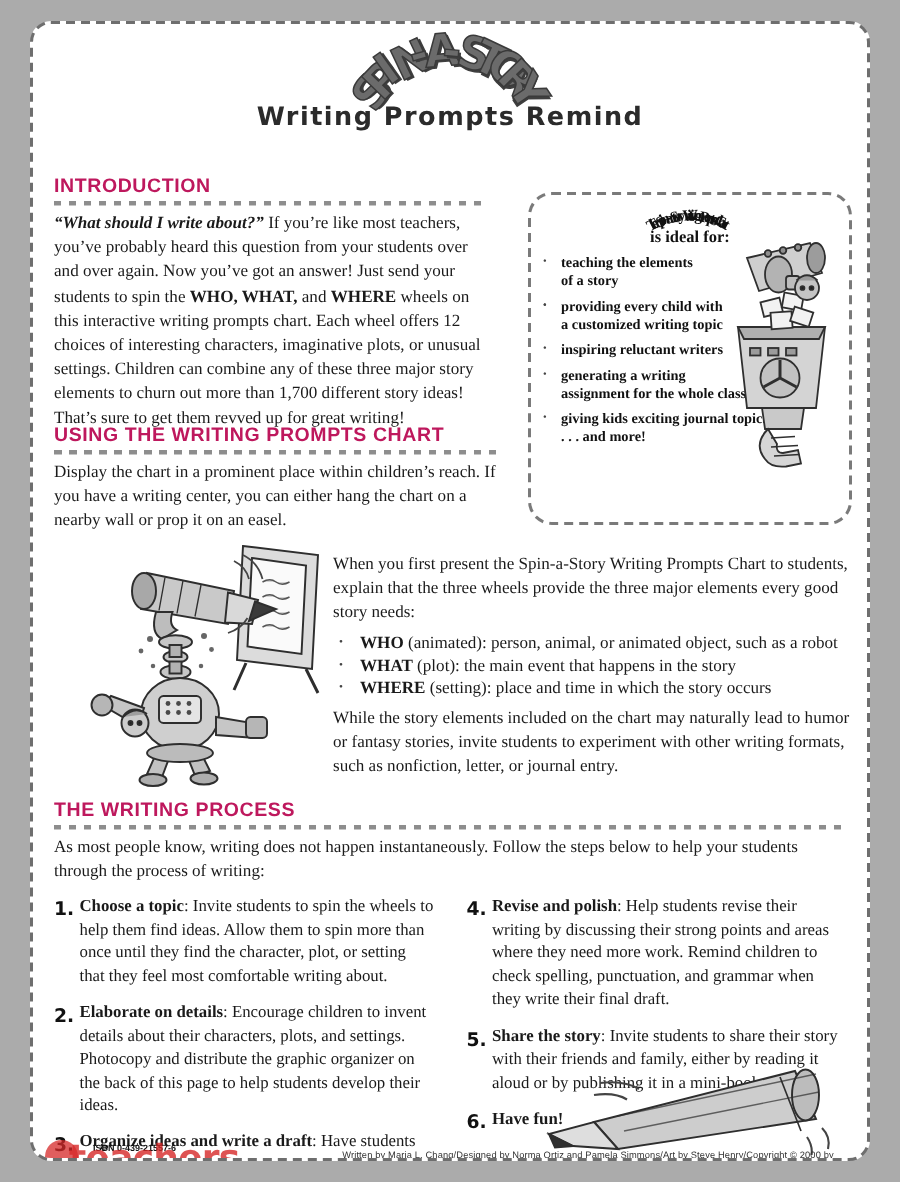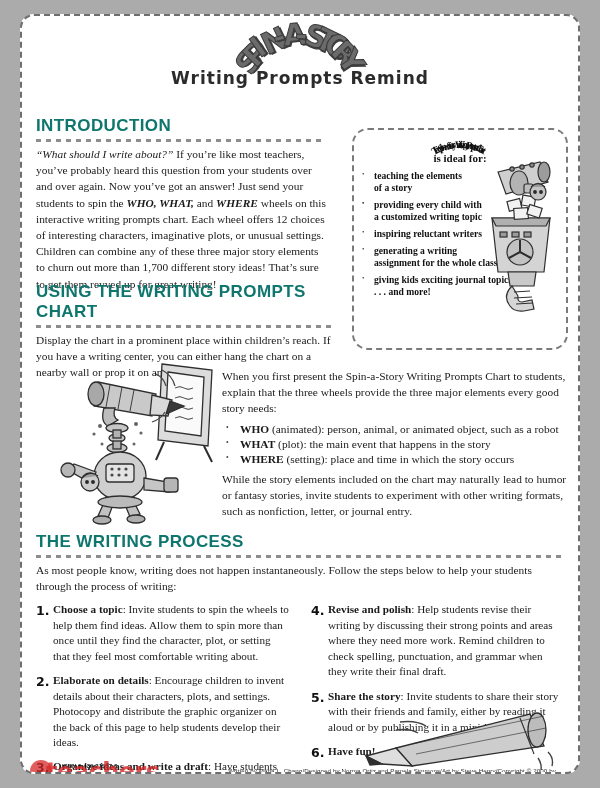--- a/index.html
+++ b/index.html
@@ -38,32 +38,32 @@
     letter-spacing:1px;margin-top:2px;
   }
   .subtitle2{
     font-family:"DejaVu Sans", sans-serif;
     font-size:13px;color:#3b3b3b;letter-spacing:1.5px;margin-top:2px;
   }
 
   
   .sect{
     font-family:"Liberation Sans", sans-serif;
-    font-weight:bold;font-size:17px;color:#0f766e;
+    font-weight:bold;font-size:13px;color:#be185d;
     letter-spacing:0.4px;
   }
   .dashrule{
     height:3px;margin-top:3px;margin-bottom:4px;
     background-image:repeating-linear-gradient(to right,#8d8d8d 0 5px,transparent 5px 10px);
   }
 
   
   .bd{font-size:11.4px;line-height:1.42;color:#1a1a1a;text-align:left;}
-  .bd b{font-weight:bold;font-style:italic;}
-  .bi{font-weight:normal;font-style:italic;}
+  .bd b{font-weight:bold;}
+  .bi{font-weight:bold;font-style:italic;}
 
   
   .introcol{position:absolute;left:14px;top:100px;width:290px;}
   .usecol{position:absolute;left:14px;top:266px;width:300px;}
 
   
   .idealbox{
     position:absolute;left:330px;top:112px;width:216px;height:222px;
     border:2px dashed #7a7a7a;border-radius:16px;box-sizing:border-box;
     background:#fff;

